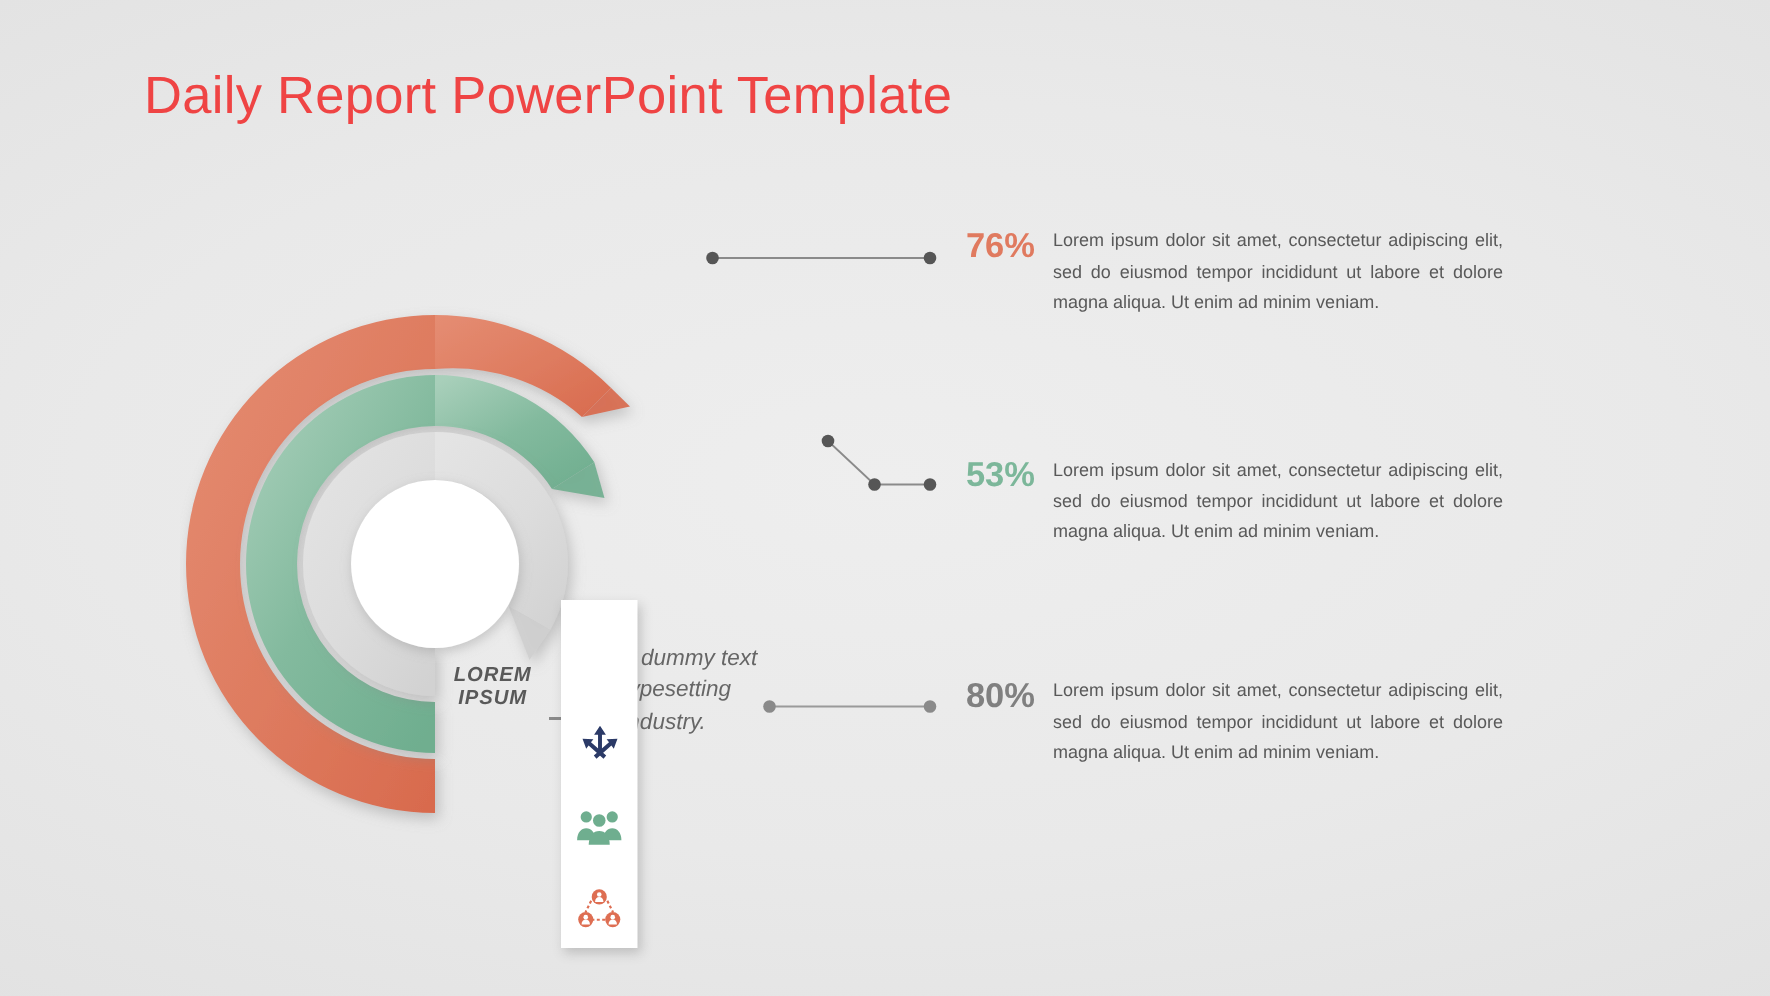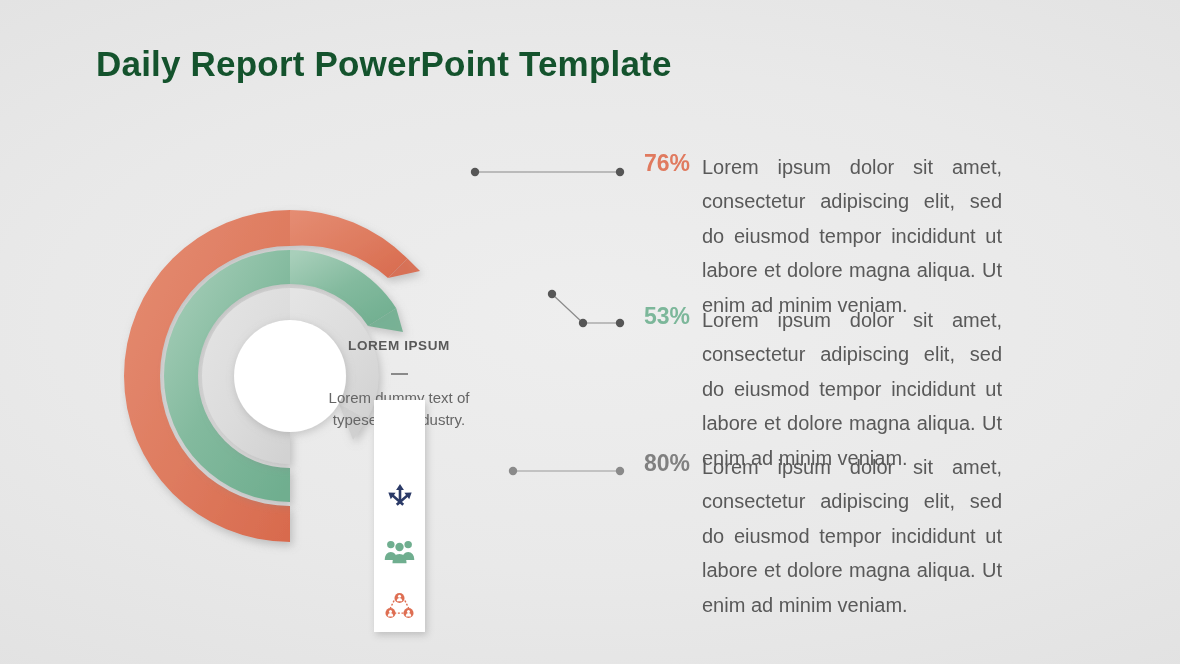--- a/index.html
+++ b/index.html
@@ -13,22 +13,22 @@
     background: radial-gradient(ellipse 120% 100% at 50% 48%, #eeeeee 0%, #e9e9e9 38%, #e2e2e2 68%, #d9d9d9 100%);
     position: relative;
   }
 
   
   #slide-title {
     position: absolute;
     left: 96px;
     top: 44px;
     font-size: 35px;
-    font-weight: 700;
-    color: #14532d;
+    font-weight: 400;
+    color: #ef4444;
     letter-spacing: 0.2px;
     white-space: nowrap;
   }
 
   
   #donut-graphic {
     position: absolute;
     left: 120px;
     top: 100px;
     width: 560px;
@@ -38,25 +38,26 @@
 
   
   #center-panel {
     position: absolute;
     left: 291px;
     top: 276px;
     width: 216px;
     height: 216px;
     border-radius: 50%;
     display: flex;
-    flex-direction: column;
-    align-items: center;
+    flex-direction: row;
+    align-items: flex-end;
     justify-content: center;
     text-align: center;
     pointer-events: none;
+    font-style: italic;
   }
   #center-heading {
     font-size: 13.5px;
     font-weight: 700;
     color: #595959;
     letter-spacing: 0.6px;
     margin-bottom: 20px;
   }
   #center-divider {
     width: 17px;
@@ -108,21 +109,21 @@
     font-size: 23px;
     font-weight: 700;
     text-align: right;
     padding-right: 12px;
     line-height: 1.0;
     padding-top: 2px;
     flex: 0 0 auto;
   }
   .legend-desc {
     width: 300px;
-    font-size: 20px;
+    font-size: 12px;
     line-height: 1.72;
     color: #595959;
     text-align: justify;
     text-align-last: left;
   }
 
   
   #connector-layer {
     position: absolute;
     left: 0; top: 0;

